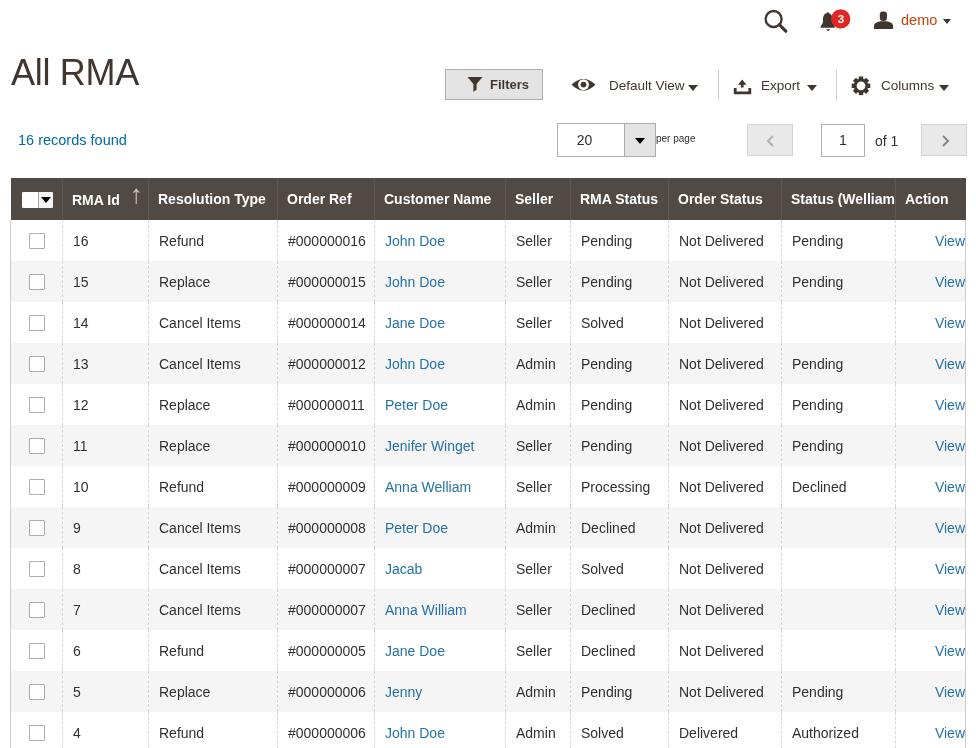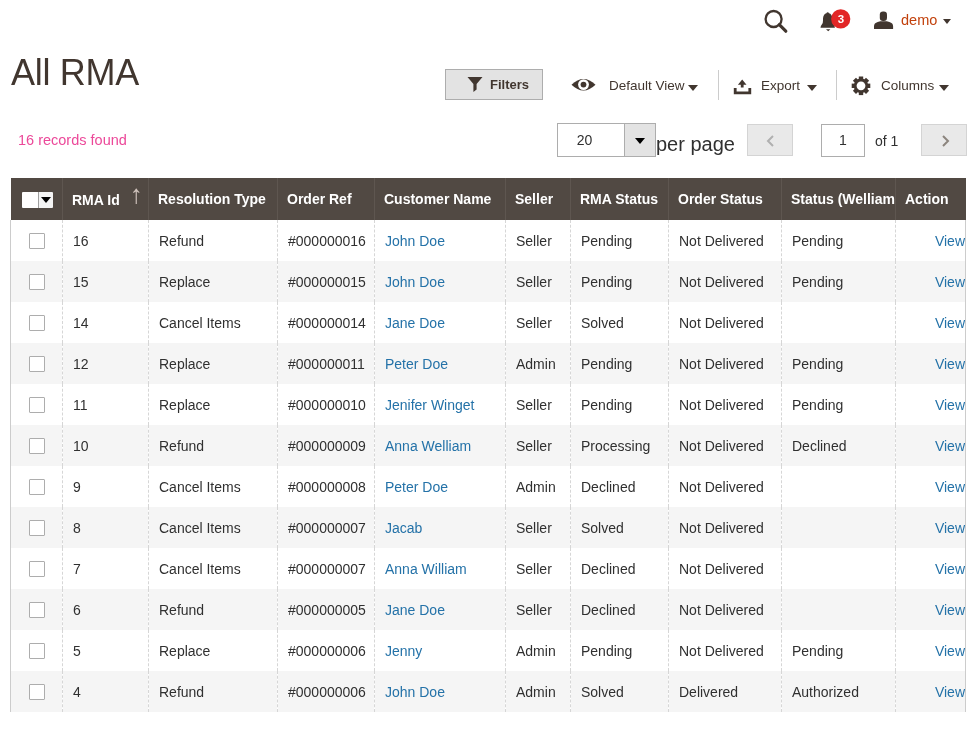--- a/index.html
+++ b/index.html
@@ -7,26 +7,26 @@
 body { font-family:"Liberation Sans",sans-serif; background:#fff; color:#303030; position:relative; }
 h1 { position:absolute; left:11px; top:11px; font-size:36px; font-weight:400; color:#41362f; letter-spacing:-.3px;margin-top:41px; }
 .demo { position:absolute; left:901px; top:12px; font-size:14.5px; color:#c2410c; }
 .caret { display:inline-block; width:0; height:0; border-left:4px solid transparent; border-right:4px solid transparent; border-top:5px solid #41362f; }
 .caret.big { border-left:5px solid transparent; border-right:5px solid transparent; border-top:6px solid #41362f; }
 
 .btn-filters { position:absolute; left:445px; top:69px; width:98px; height:31px; background:#e3e3e3; border:1px solid #adadad; font-size:13px; font-weight:700; color:#41362f; text-align:center; line-height:29px;padding-left:8px; }
 .tb-item { position:absolute; top:78px; font-size:13.5px; color:#41362f; }
 .sep { position:absolute; top:70px; width:1px; height:30px; background:#ccc; }
 
-.records { position:absolute; left:18px; top:132px; font-size:14.5px; color:#ec4899; }
+.records { position:absolute; left:18px; top:132px; font-size:14.5px; color:#0369a1; }
 .pp-select { position:absolute; left:557px; top:123px; width:99px; height:34px; border:1px solid #adadad; background:#fff; }
 .pp-select .arr { position:absolute; right:0; top:0; width:31px; height:32px; background:#e3e3e3; border-left:1px solid #adadad; }
 .pp-select .arr:after { content:""; position:absolute; left:10px; top:14px; width:0; height:0; border-left:5px solid transparent; border-right:5px solid transparent; border-top:6px solid #000; }
 .pp-select .val { position:absolute; left:0; top:0; width:53px; height:32px; text-align:center; line-height:32px; font-size:14px; color:#303030; }
-.perpage { position:absolute; left:656px; top:133px; font-size:20px; }
+.perpage { position:absolute; left:656px; top:133px; font-size:10px; }
 .pgbtn { position:absolute; top:124px; width:46px; height:32px; background:#e9e9e9; border:1px solid #d4d4d4; }
 .pgbtn.prev { left:747px; }
 .pgbtn.next { left:921px; }
 .pgbtn svg { position:absolute; left:17px; top:10px; }
 .pginput { position:absolute; left:821px; top:124px; width:44px; height:33px; border:1px solid #adadad; text-align:center; line-height:31px; font-size:14px; background:#fff; color:#303030; }
 .of1 { position:absolute; left:875px; top:133px; font-size:14px; }
 
 table { position:absolute; left:10px; top:178px; width:955px; border-collapse:collapse; table-layout:fixed; }
 thead th { background:#514943; color:#fff; font-size:14px; font-weight:700; text-align:left; height:42px; padding:0 9px; border-left:1px solid #5e5650; white-space:nowrap; overflow:hidden; }
 thead th:first-child { border-left:none; }
@@ -166,20 +166,32 @@
 <td>#000000014</td>
 <td><a>Jane Doe</a></td>
 <td>Seller</td>
 <td>Solved</td>
 <td>Not Delivered</td>
 <td></td>
 <td class="c-act"><a>View</a></td>
 </tr>
 <tr>
 <td class="c-cb"><span class="cb"></span></td>
+<td>13</td>
+<td>Cancel Items</td>
+<td>#000000012</td>
+<td><a>John Doe</a></td>
+<td>Admin</td>
+<td>Pending</td>
+<td>Not Delivered</td>
+<td>Pending</td>
+<td class="c-act"><a>View</a></td>
+</tr>
+<tr>
+<td class="c-cb"><span class="cb"></span></td>
 <td>12</td>
 <td>Replace</td>
 <td>#000000011</td>
 <td><a>Peter Doe</a></td>
 <td>Admin</td>
 <td>Pending</td>
 <td>Not Delivered</td>
 <td>Pending</td>
 <td class="c-act"><a>View</a></td>
 </tr>

